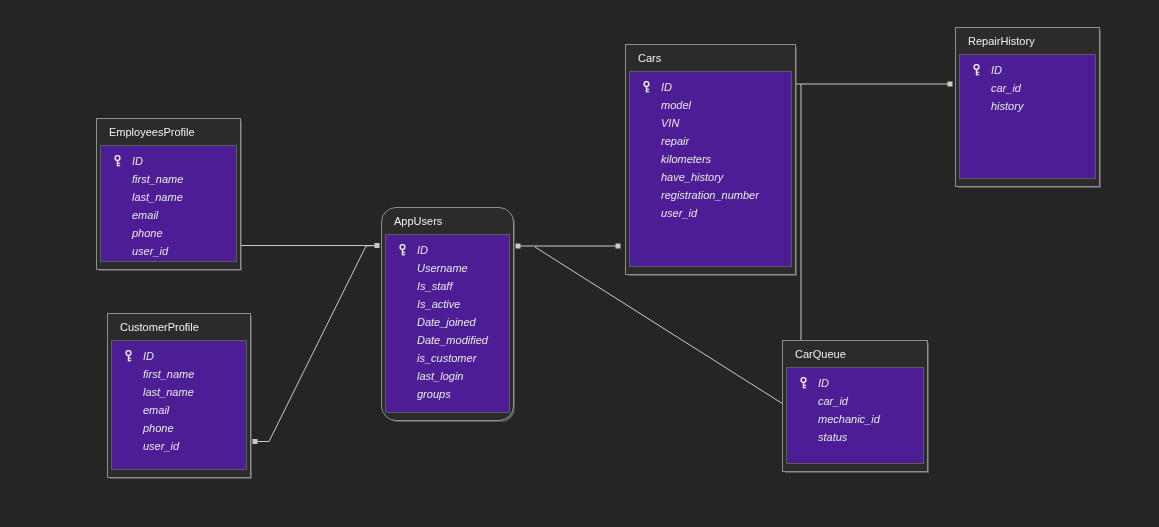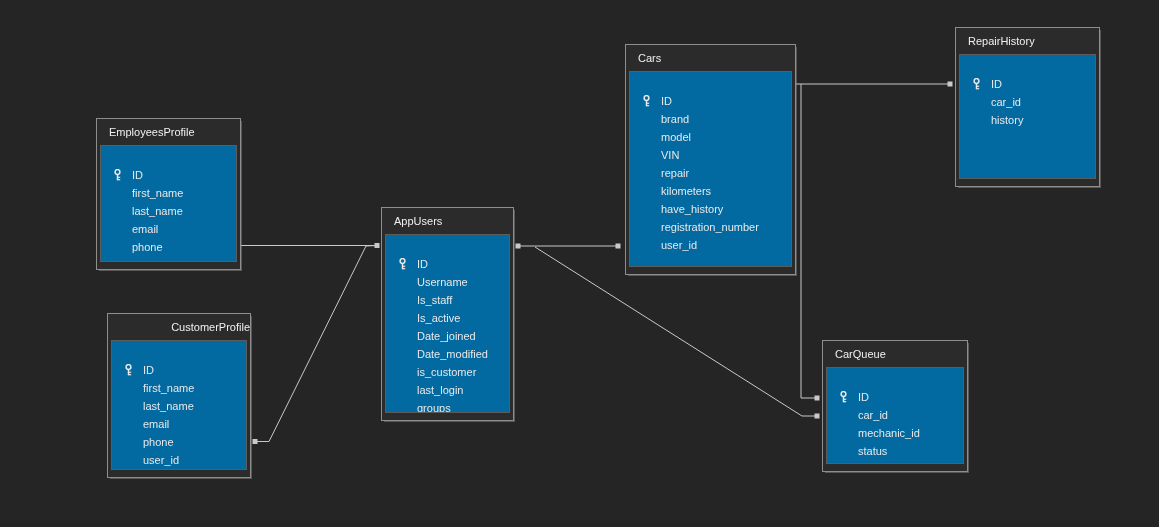--- a/index.html
+++ b/index.html
@@ -18,22 +18,22 @@
     box-shadow:2px 2px 0 -1px rgba(150,150,150,0.45);
   }
   .db-table .title-bar{
     position:absolute;left:0;top:0;right:0;height:26px;
     line-height:26px;padding-left:12px;
     font-size:11px;color:#f0f0f0;white-space:nowrap;
     cursor:default;
   }
   .db-table .body{
     position:absolute;left:3px;right:3px;top:26px;bottom:7px;
-    background:#0369a1;border:1px solid #5c5c5c;
-    box-sizing:border-box;padding-top:20px;overflow:hidden;
+    background:#4c1d95;border:1px solid #5c5c5c;
+    box-sizing:border-box;padding-top:6px;overflow:hidden;font-style:italic;
   }
   .field-row{
     position:relative;height:18px;display:flex;align-items:center;
     padding-left:31px;font-size:11px;color:#e8e8e8;white-space:nowrap;
   }
   .key-wrap{
     position:absolute;left:12px;top:3px;width:9px;height:12px;
     display:inline-block;
   }
 </style>
@@ -92,21 +92,21 @@
           <span>email</span>
         </div>
         <div class="field-row">
           <span>phone</span>
         </div>
         <div class="field-row">
           <span>user_id</span>
         </div>
       </div>
     </div>
-    <div class="db-table" style="left: 107px; top: 313px; width: 144px; height: 165px; text-align: right;">
+    <div class="db-table" style="left: 107px; top: 313px; width: 144px; height: 165px;">
       <div class="title-bar">CustomerProfile</div>
       <div class="body">
         <div class="field-row">
           <span class="key-wrap"><svg width="9" height="12" viewBox="0 0 9 12">
               <circle cx="4.5" cy="3" r="2.4" fill="none" stroke="#e8e8e8" stroke-width="1.5"></circle>
               <line x1="4.5" y1="5.4" x2="4.5" y2="11.3" stroke="#e8e8e8" stroke-width="1.5"></line>
               <line x1="4.5" y1="8.3" x2="7.2" y2="8.3" stroke="#e8e8e8" stroke-width="1.2"></line>
               <line x1="4.5" y1="10.7" x2="7.2" y2="10.7" stroke="#e8e8e8" stroke-width="1.2"></line>
             </svg></span>
           <span>ID</span>
@@ -121,21 +121,21 @@
           <span>email</span>
         </div>
         <div class="field-row">
           <span>phone</span>
         </div>
         <div class="field-row">
           <span>user_id</span>
         </div>
       </div>
     </div>
-    <div class="db-table" style="left: 381px; top: 207px; width: 133px; height: 214px;">
+    <div class="db-table" style="left: 381px; top: 207px; width: 133px; height: 214px; border-radius: 15px;">
       <div class="title-bar">AppUsers</div>
       <div class="body">
         <div class="field-row">
           <span class="key-wrap"><svg width="9" height="12" viewBox="0 0 9 12">
               <circle cx="4.5" cy="3" r="2.4" fill="none" stroke="#e8e8e8" stroke-width="1.5"></circle>
               <line x1="4.5" y1="5.4" x2="4.5" y2="11.3" stroke="#e8e8e8" stroke-width="1.5"></line>
               <line x1="4.5" y1="8.3" x2="7.2" y2="8.3" stroke="#e8e8e8" stroke-width="1.2"></line>
               <line x1="4.5" y1="10.7" x2="7.2" y2="10.7" stroke="#e8e8e8" stroke-width="1.2"></line>
             </svg></span>
           <span>ID</span>
@@ -172,23 +172,20 @@
         <div class="field-row">
           <span class="key-wrap"><svg width="9" height="12" viewBox="0 0 9 12">
               <circle cx="4.5" cy="3" r="2.4" fill="none" stroke="#e8e8e8" stroke-width="1.5"></circle>
               <line x1="4.5" y1="5.4" x2="4.5" y2="11.3" stroke="#e8e8e8" stroke-width="1.5"></line>
               <line x1="4.5" y1="8.3" x2="7.2" y2="8.3" stroke="#e8e8e8" stroke-width="1.2"></line>
               <line x1="4.5" y1="10.7" x2="7.2" y2="10.7" stroke="#e8e8e8" stroke-width="1.2"></line>
             </svg></span>
           <span>ID</span>
         </div>
         <div class="field-row">
-          <span>brand</span>
-        </div>
-        <div class="field-row">
           <span>model</span>
         </div>
         <div class="field-row">
           <span>VIN</span>
         </div>
         <div class="field-row">
           <span>repair</span>
         </div>
         <div class="field-row">
           <span>kilometers</span>
@@ -217,21 +214,21 @@
           <span>ID</span>
         </div>
         <div class="field-row">
           <span>car_id</span>
         </div>
         <div class="field-row">
           <span>history</span>
         </div>
       </div>
     </div>
-    <div class="db-table" style="left: 822px; top: 340px; width: 146px; height: 132px;">
+    <div class="db-table" style="left: 782px; top: 340px; width: 146px; height: 132px;">
       <div class="title-bar">CarQueue</div>
       <div class="body">
         <div class="field-row">
           <span class="key-wrap"><svg width="9" height="12" viewBox="0 0 9 12">
               <circle cx="4.5" cy="3" r="2.4" fill="none" stroke="#e8e8e8" stroke-width="1.5"></circle>
               <line x1="4.5" y1="5.4" x2="4.5" y2="11.3" stroke="#e8e8e8" stroke-width="1.5"></line>
               <line x1="4.5" y1="8.3" x2="7.2" y2="8.3" stroke="#e8e8e8" stroke-width="1.2"></line>
               <line x1="4.5" y1="10.7" x2="7.2" y2="10.7" stroke="#e8e8e8" stroke-width="1.2"></line>
             </svg></span>
           <span>ID</span>

